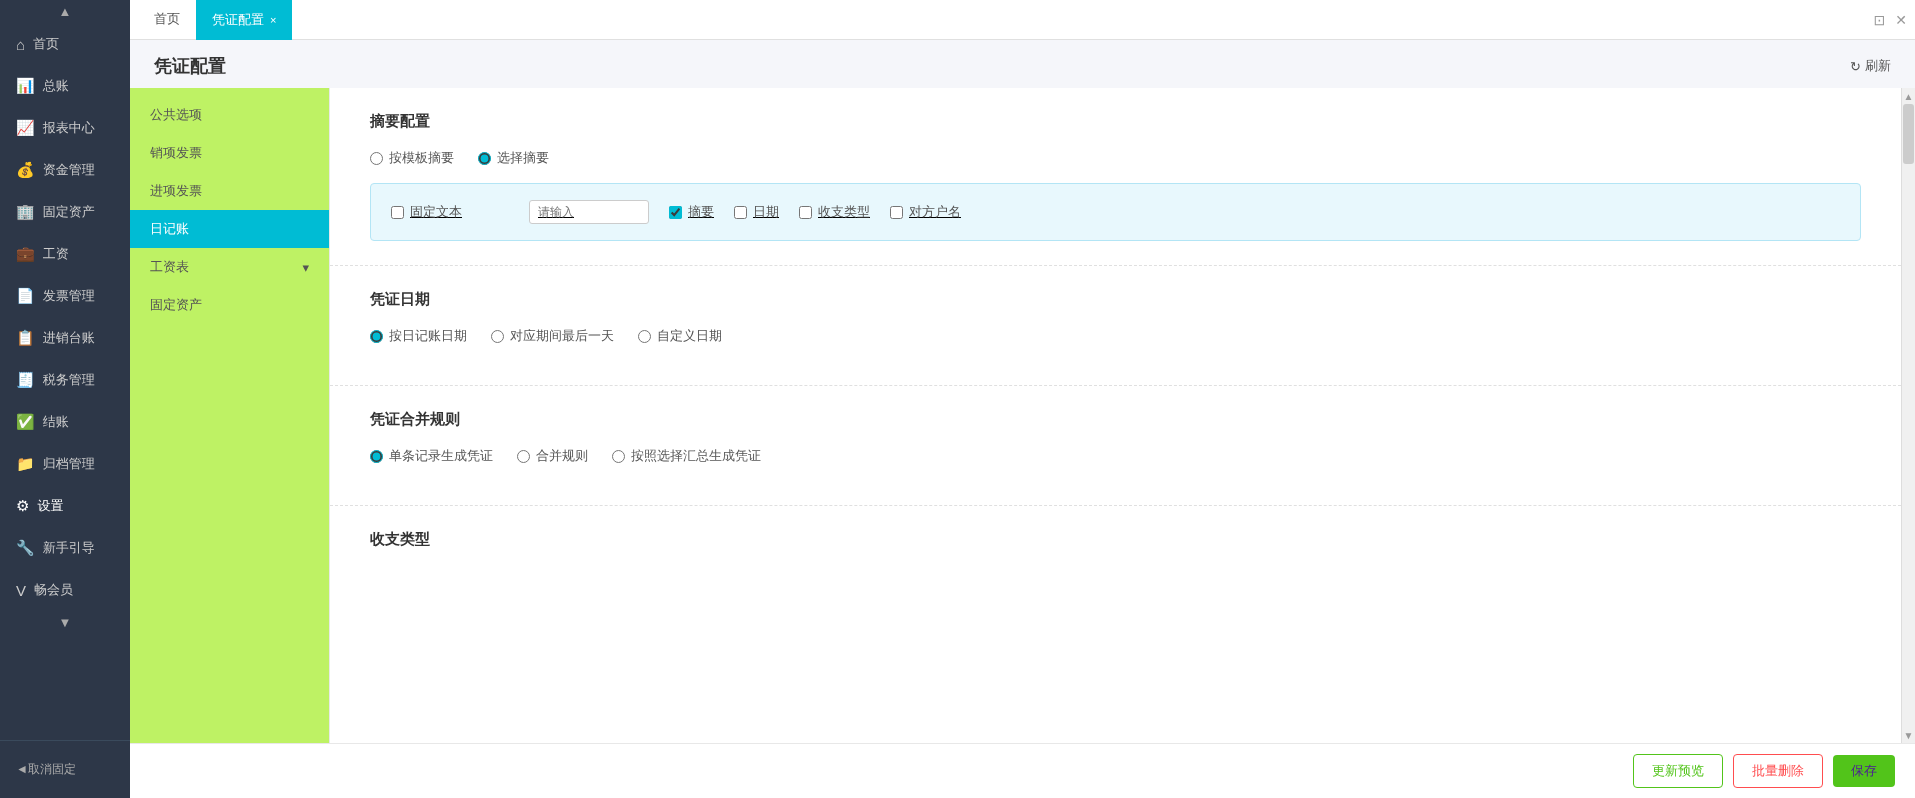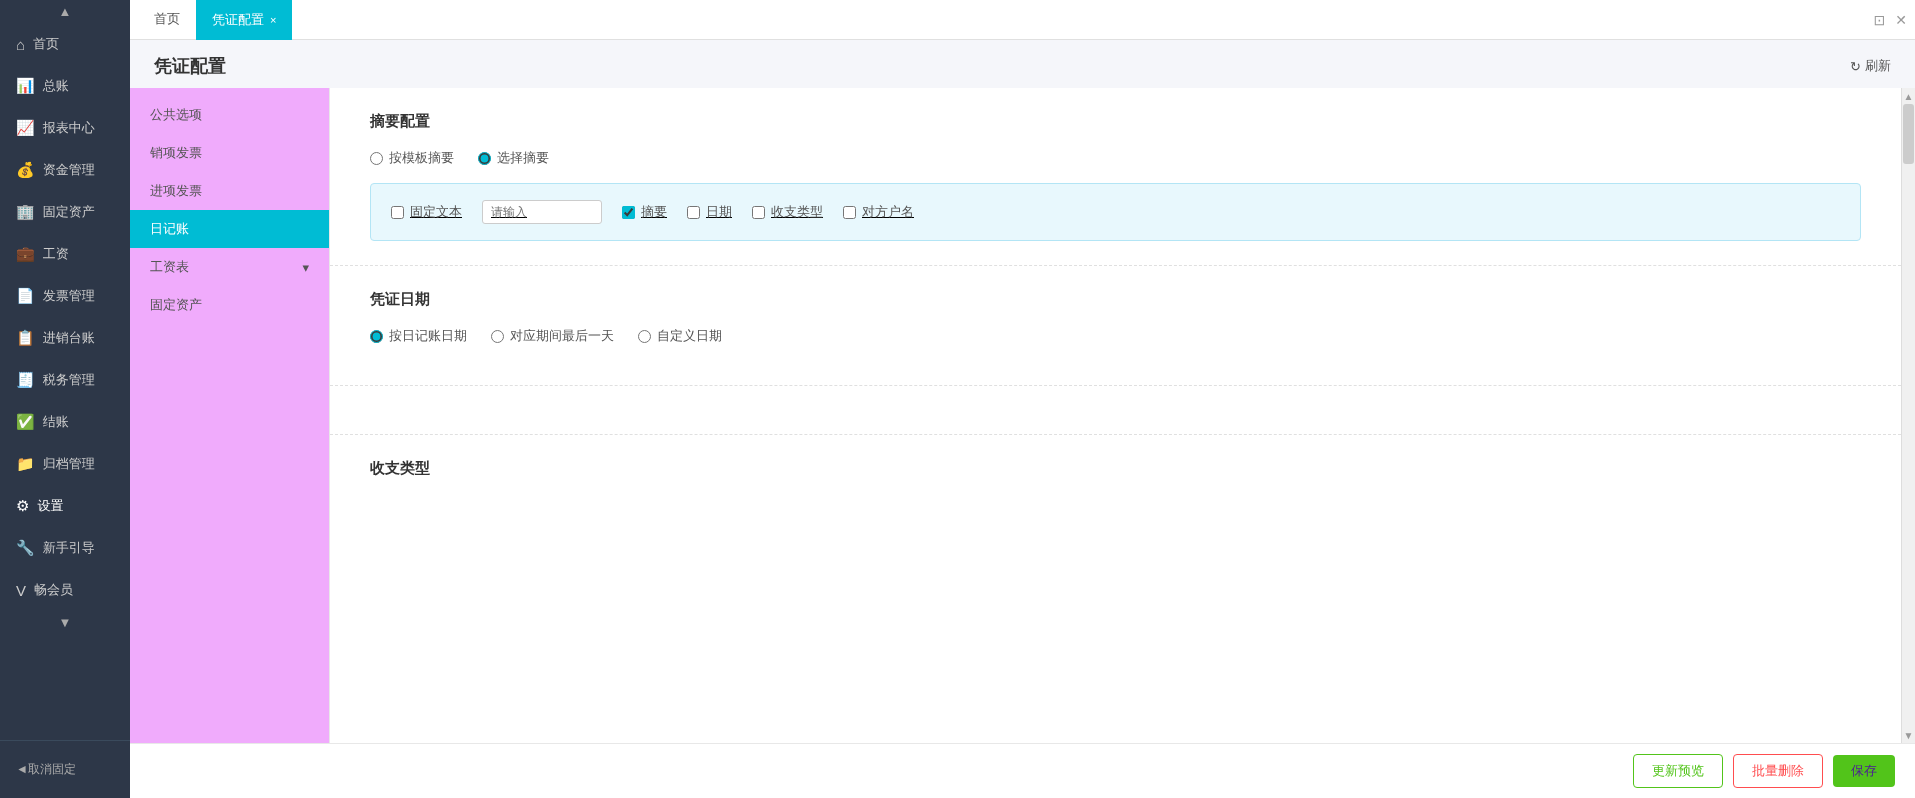--- a/index.html
+++ b/index.html
@@ -122,21 +122,21 @@
     
     .content-layout {
       flex: 1;
       display: flex;
       overflow: hidden;
     }
 
     
     .left-nav {
       width: 200px;
-      background: #f0abfc;
+      background: #bef264;
       border-right: 1px solid #e8e8e8;
       padding: 8px 0;
       flex-shrink: 0;
       overflow-y: auto;
     }
     .left-nav-item {
       padding: 10px 20px;
       cursor: pointer;
       color: #555;
       font-size: 13px;
@@ -212,20 +212,21 @@
     }
     .checkbox-item input[type="checkbox"] { accent-color: #00bcd4; }
     .text-input {
       border: 1px solid #ccc;
       border-radius: 3px;
       padding: 4px 8px;
       font-size: 12px;
       color: #999;
       width: 120px;
       outline: none;
+      margin-left: 47px;
     }
     .example-text {
       margin-top: 10px;
       color: #00bcd4;
       font-size: 13px;
     }
 
     
     .bottom-bar {
       display: flex;
@@ -474,20 +475,35 @@
                 <span>对应期间最后一天</span>
               </label>
               <label class="radio-item">
                 <input type="radio" name="date_mode" style="">
                 <span>自定义日期</span>
               </label>
             </div>
           </div>
 
           <div class="section">
+            <div class="section-title">凭证合并规则</div>
+            <div class="radio-group">
+              <label class="radio-item">
+                <input type="radio" name="merge_mode" checked="" style="">
+                <span>单条记录生成凭证</span>
+              </label>
+              <label class="radio-item">
+                <input type="radio" name="merge_mode" style="">
+                <span>合并规则</span>
+              </label>
+              <label class="radio-item">
+                <input type="radio" name="merge_mode" style="">
+                <span>按照选择汇总生成凭证</span>
+              </label>
+            </div>
           </div>
 
           <div class="section">
             <div class="section-title">收支类型</div>
           </div>
 
         </div>
 
         <div class="main-scrollbar">
           <div class="scrollbar-arrow">▲</div>

